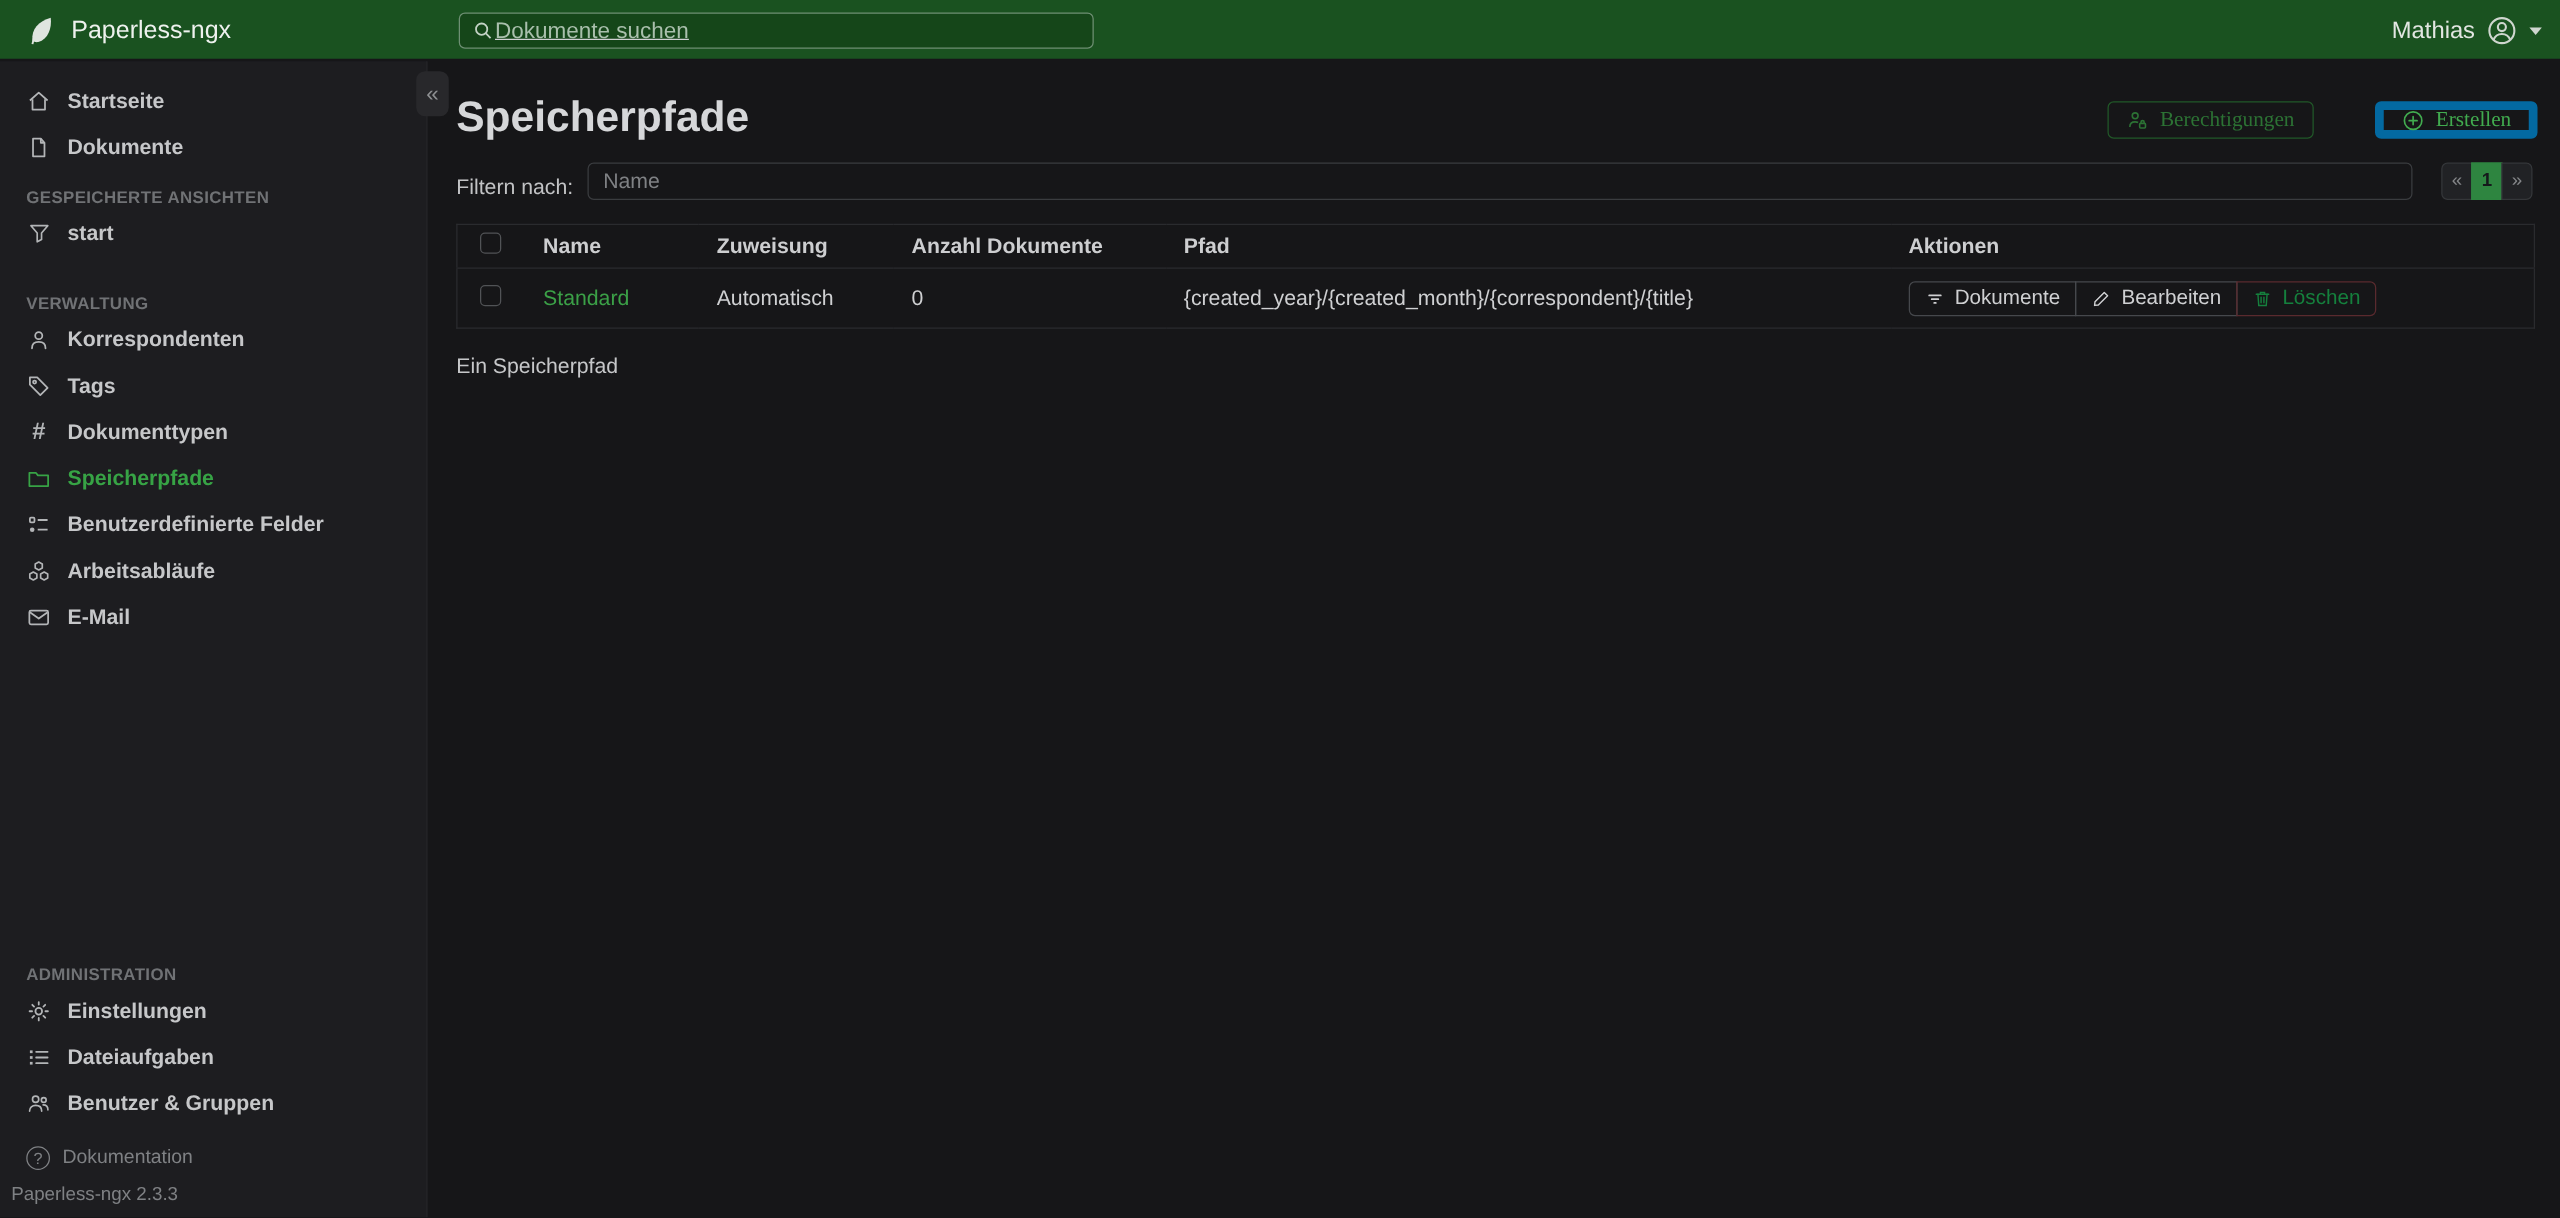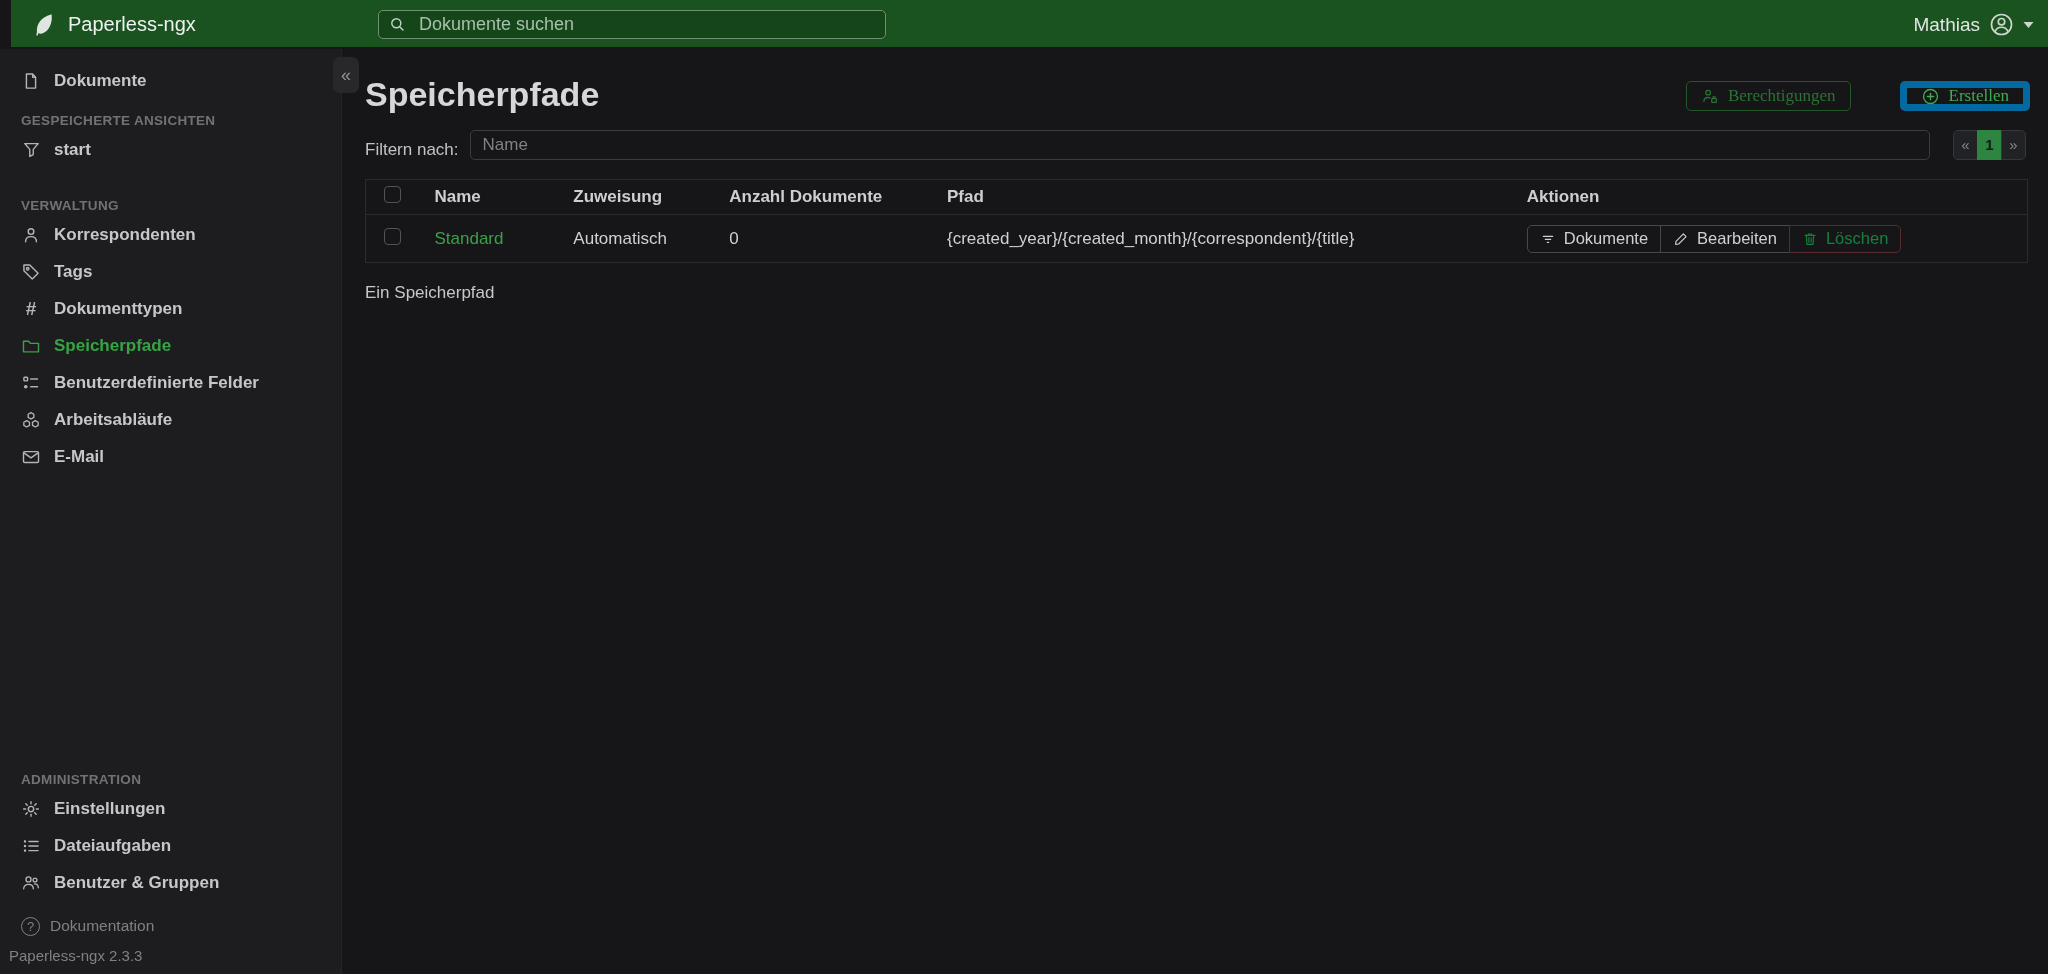--- a/index.html
+++ b/index.html
@@ -9,31 +9,30 @@
     font-family: "Liberation Sans", sans-serif;
     color: #cfd0d2;
     position: relative;
   }
   svg { display: block; }
 
   
   .navbar {
     position: absolute; top: 0; left: 0; right: 0; height: 47px;
     background: #1a5220;
-    margin-left: 11px;
   }
   .brand {
     position: absolute; left: 20px; top: 0; height: 49px;
     display: flex; align-items: center; gap: 11px;
     color: #eef1ee; font-size: 20px; cursor: pointer;
   }
   .searchbox {
     position: absolute; left: 367px; top: 10px; width: 508px; height: 29px;
     background: #154619; border: 1px solid #6e8f73; border-radius: 5px;
-    display: flex; align-items: center; padding: 0 9px; gap: 12px;
+    display: flex; align-items: center; padding: 0 9px; gap: 0; text-decoration: underline;
   }
   .searchbox input {
     flex: 1; background: transparent; border: none; outline: none;
     color: #dfe7df; font-size: 18px; font-family: "Liberation Sans", sans-serif;
   }
   .searchbox input::placeholder { color: #a9bfac; }
   .user-area {
     position: absolute; right: 14px; top: 0; height: 49px;
     display: flex; align-items: center; gap: 9px;
     color: #e2e6e2; font-size: 19px; cursor: pointer;
@@ -188,20 +187,29 @@
     <span>
       <svg width="11" height="8" viewBox="0 0 11 8">
           <path d="M0.5 1 L5.5 7 L10.5 1 Z" fill="#cfd6cf"></path>
         </svg>
     </span>
   </div>
 </div>
 
 <div class="sidebar">
   <div class="side-list">
+    <div class="side-item">
+      <span class="ic">
+        <svg width="20" height="20" viewBox="0 0 24 24" fill="none" stroke="currentColor" stroke-width="1.7" stroke-linejoin="round">
+          <path d="M3.5 11.3 L12 3.8 L20.5 11.3"></path>
+            <path d="M6 10 V20 H18 V10"></path>
+        </svg>
+      </span>
+      <span>Startseite</span>
+    </div>
     <div class="side-item">
       <span class="ic">
         <svg width="20" height="20" viewBox="0 0 24 24" fill="none" stroke="currentColor" stroke-width="1.7" stroke-linejoin="round">
           <path d="M6.5 3.5 H14 L17.5 7.5 V20.5 H6.5 Z"></path>
             <path d="M14 3.5 V7.5 H17.5"></path>
         </svg>
       </span>
       <span>Dokumente</span>
     </div>
 

